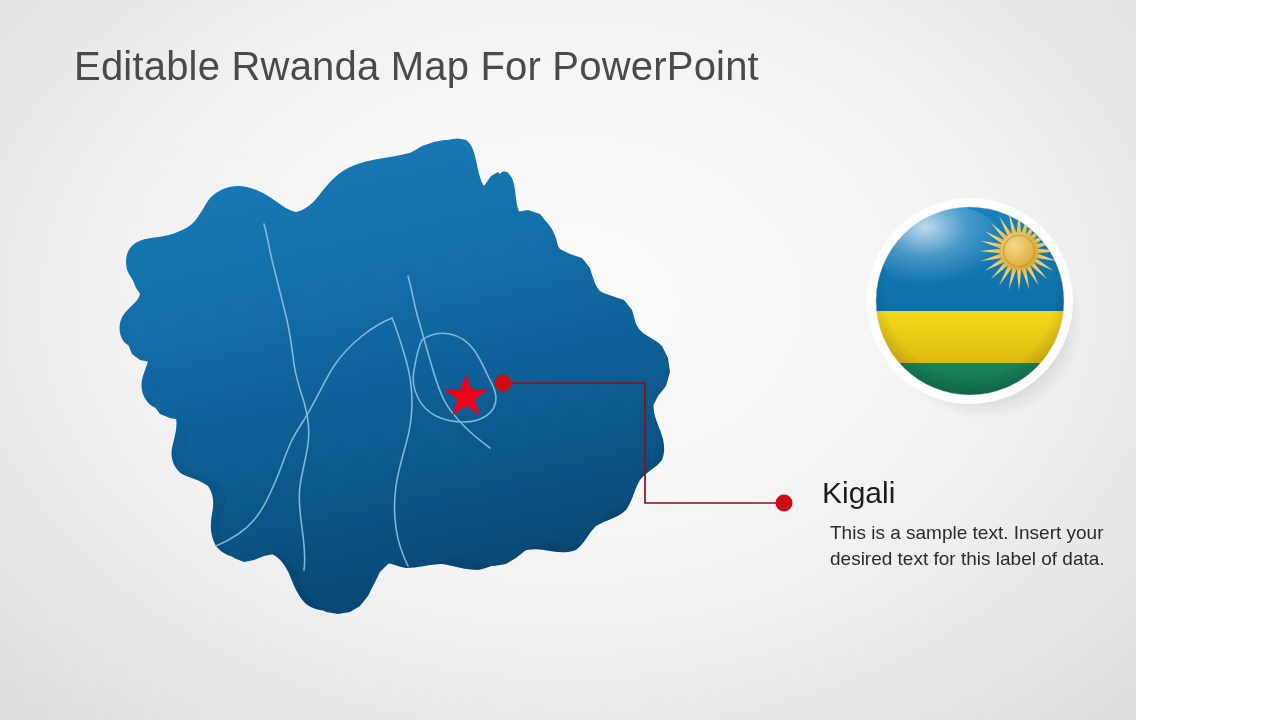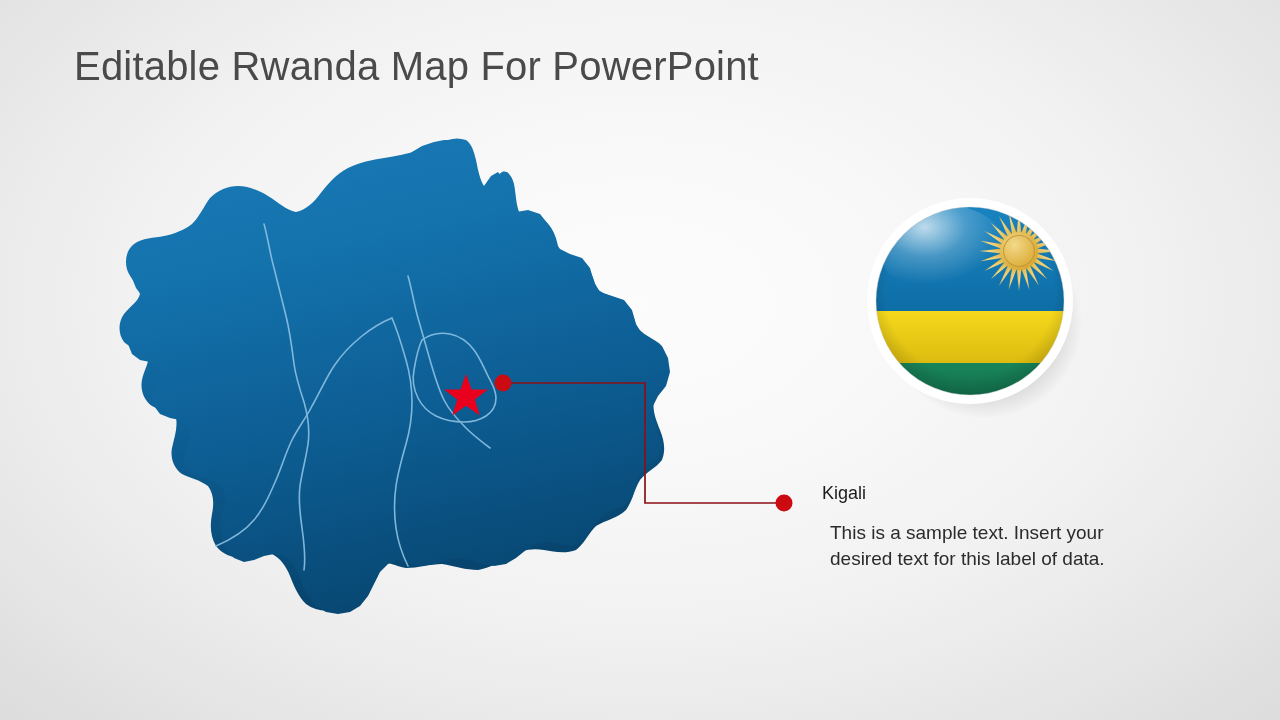--- a/index.html
+++ b/index.html
@@ -8,21 +8,21 @@
     padding: 0;
   }
   body {
     width: 1280px;
     height: 720px;
     overflow: hidden;
     font-family: "Liberation Sans", sans-serif;
   }
   #slide {
     position: relative;
-    width: 1280px;
+    width: 1136px;
     height: 720px;
     background: radial-gradient(ellipse 78% 88% at 50% 42%,
                   #fcfcfc 0%,
                   #f8f8f8 28%,
                   #f1f1f1 52%,
                   #e6e6e6 74%,
                   #dddddd 90%,
                   #d9d9d9 100%);
     overflow: hidden;
   }
@@ -68,21 +68,21 @@
   #flag-svg { display: block; width: 224px; height: 224px; }
 
   
   #callout {
     position: absolute;
     left: 822px;
     top: 478px;
     width: 330px;
   }
   #callout-title {
-    font-size: 18px;
+    font-size: 30px;
     color: #1c1c1c;
     font-weight: 400;
     line-height: 30px;
     margin: 0 0 12px 0;
   }
   #callout-body {
     font-size: 19px;
     color: #2b2b2b;
     line-height: 26px;
     margin: 8px;

